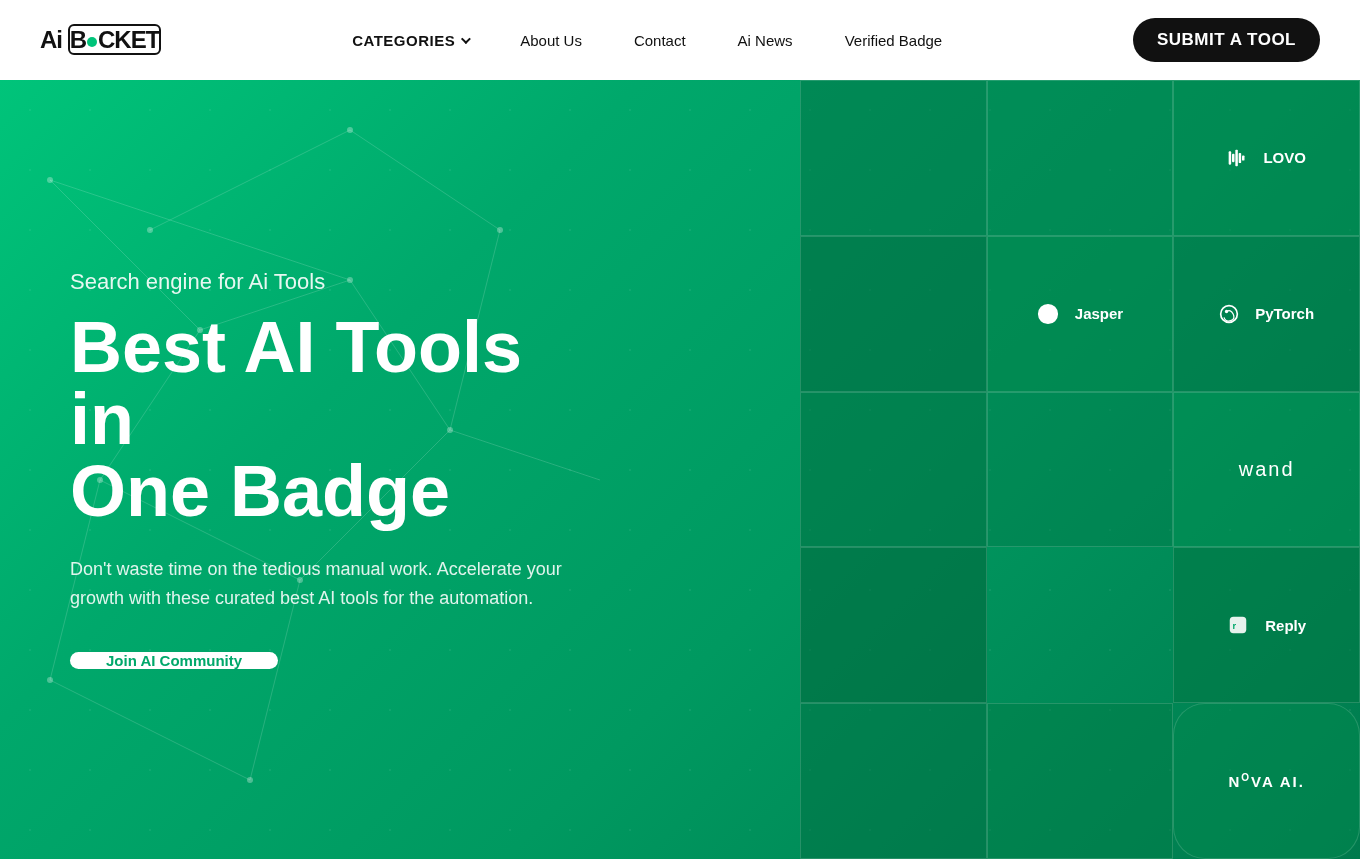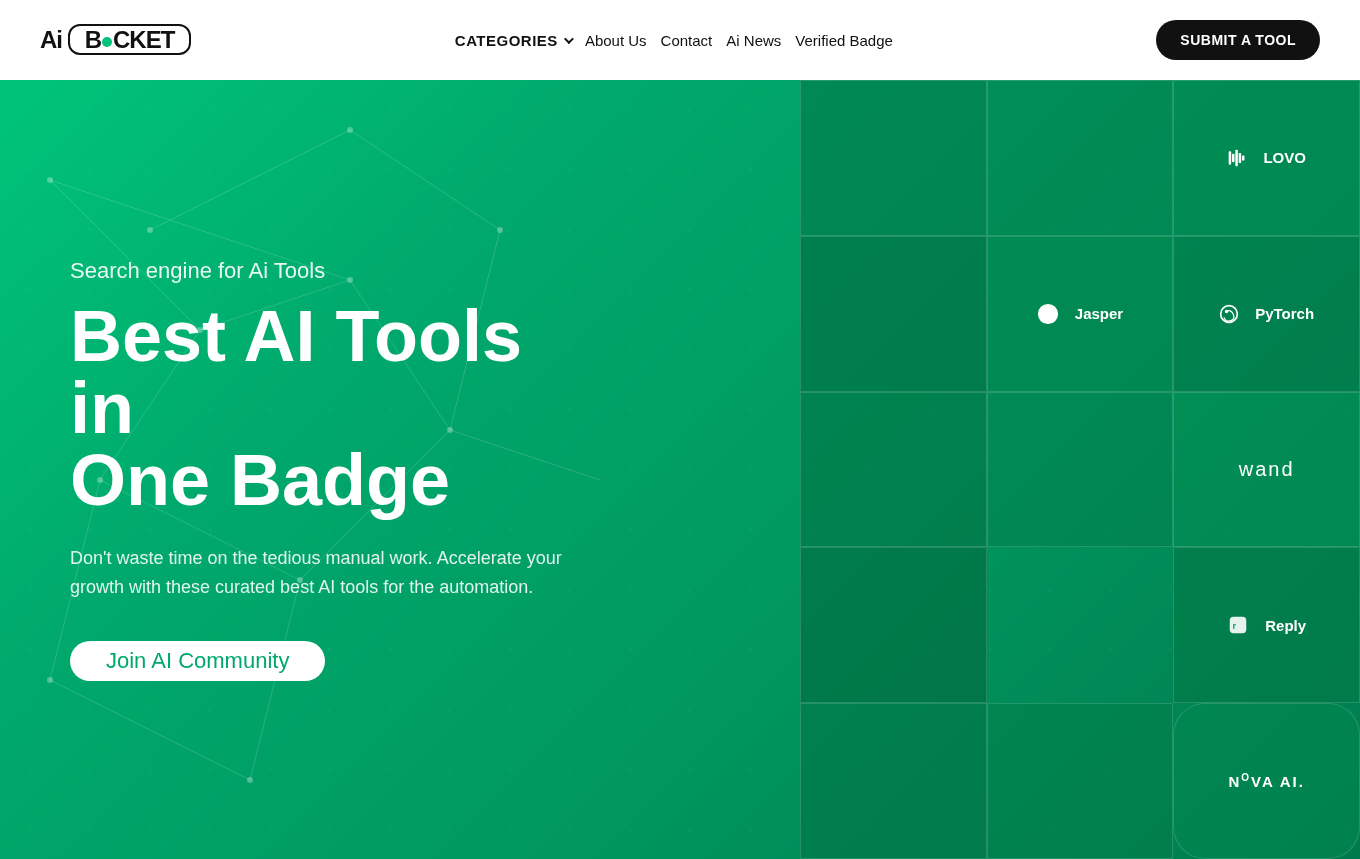--- a/index.html
+++ b/index.html
@@ -38,28 +38,29 @@
       color: #111;
       cursor: pointer;
       text-transform: uppercase;
       letter-spacing: 0.5px;
     }
     .nav-link {
       font-size: 15px;
       color: #111;
       text-decoration: none;
       font-weight: 500;
+      margin-left: 38px;
     }
     .submit-btn {
       background: #111;
       color: #fff;
       padding: 12px 24px;
       border-radius: 50px;
       font-weight: 700;
-      font-size: 14px;
+      font-size: 17px;
       letter-spacing: 0.5px;
       border: none;
       cursor: pointer;
       text-transform: uppercase;
     }
 
     
     .hero {
       position: relative;
       min-height: 779px;
@@ -102,24 +103,24 @@
     .hero-description {
       font-size: 18px;
       color: rgba(255,255,255,0.88);
       line-height: 1.6;
       margin-bottom: 40px;
       max-width: 520px;
     }
     .join-btn {
       background: #fff;
       color: #00a86b;
-      padding: 7px 36px;
+      padding: 0 36px;
       border-radius: 50px;
-      font-weight: 400;
-      font-size: 22px;
+      font-weight: 700;
+      font-size: 15px;
       border: none;
       cursor: pointer;
     }
 
     
     .tools-grid {
       position: absolute;
       right: 0;
       top: 0;
       bottom: 0;
@@ -194,21 +195,21 @@
       transform: rotate(45deg) translateY(-2px);
     }
   </style>
 </head>
 <body>
 
 <nav class="navbar">
   <div class="nav-logo">
     <span>
       <span style="font-weight:900;font-size:24px;letter-spacing:-1px;">
-        <span style="color:#111;">Ai </span><span style="color:#111;font-style:italic;border:2px solid #111;padding:0 15px;border-radius:12px;font-style:normal;">B<span style="display:inline-block;width:10px;height:10px;background:#00c47a;border-radius:50%;vertical-align:middle;margin:0 1px;"></span>CKET</span>
+        <span style="color:#111;">Ai </span><span style="color:#111;font-style:italic;border:2px solid #111;padding:0 0;border-radius:6px;font-style:normal;">B<span style="display:inline-block;width:10px;height:10px;background:#00c47a;border-radius:50%;vertical-align:middle;margin:0 1px;"></span>CKET</span>
       </span>
     </span>
   </div>
 
   <div class="nav-center">
     <div class="nav-categories">
       <span>CATEGORIES</span>
       <span class="chevron"></span>
     </div>
     <a class="nav-link" href="#">About Us</a>

